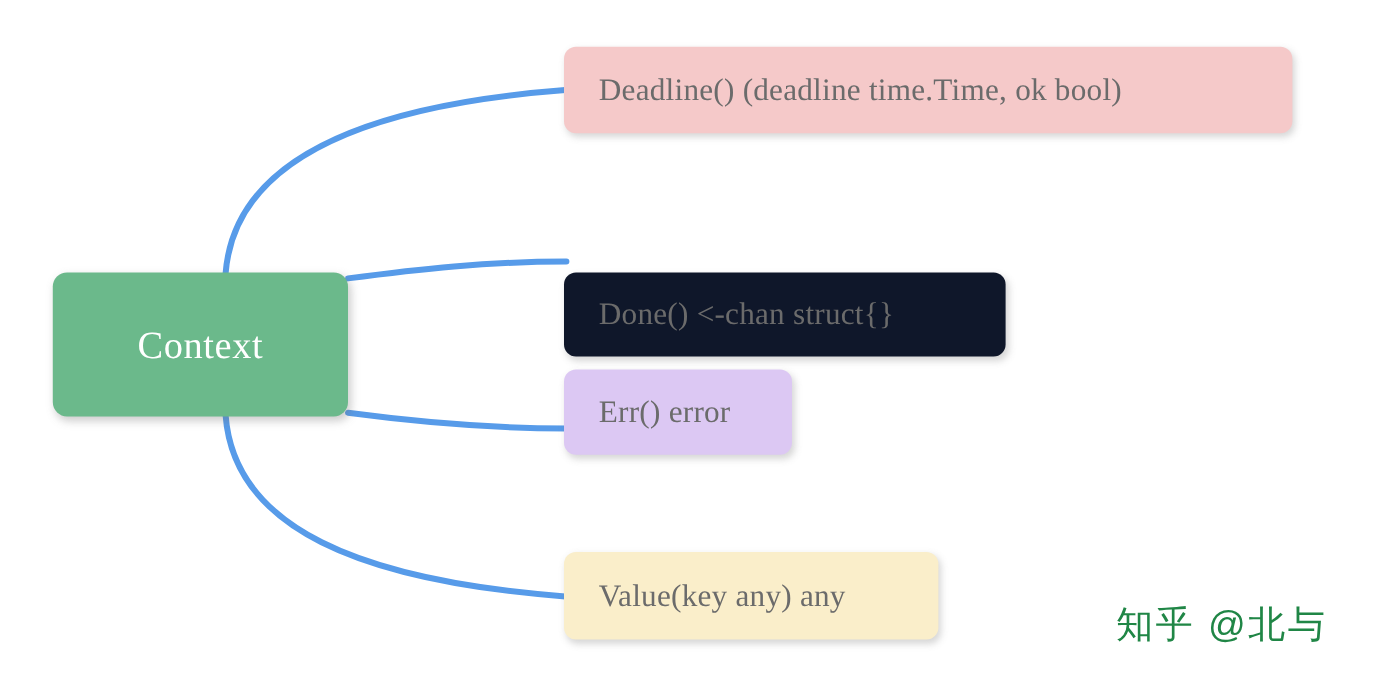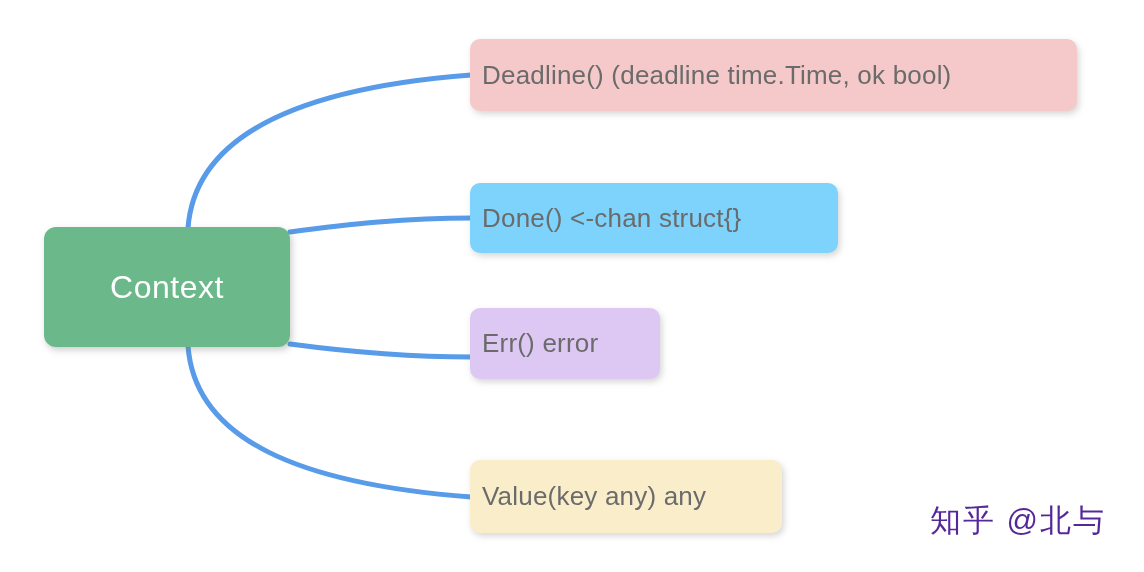--- a/index.html
+++ b/index.html
@@ -28,25 +28,26 @@
     stroke-width: 5;
     stroke-linecap: round;
   }
   .node {
     position: absolute;
     z-index: 2;
     display: flex;
     align-items: center;
     box-sizing: border-box;
     border-radius: 10px;
-    padding: 0 12px;
+    padding: 0 29px;
     font-size: 26px;
     letter-spacing: 0.2px;
     box-shadow: 2px 3px 6px rgba(120, 120, 120, 0.30);
     white-space: nowrap;
+    font-family: Liberation Serif, serif;
   }
   .node-root {
     left: 44px;
     top: 227px;
     width: 246px;
     height: 120px;
     justify-content: center;
     border-radius: 12px;
     font-size: 32px;
     letter-spacing: 0.5px;
@@ -75,21 +76,21 @@
     <path d="M 188 228 C 195 135, 300 88, 471 75" stroke="#579be9"></path>
     <path d="M 290 232 C 350 224, 405 218, 472 218" stroke="#579be9"></path>
     <path d="M 290 344 C 350 352, 405 357, 472 357" stroke="#579be9"></path>
     <path d="M 188 346 C 195 440, 300 484, 471 497" stroke="#579be9"></path>
   </svg>
 
   <div class="node node-root" style="background: rgb(107, 185, 139); color: rgb(255, 255, 255);">Context</div>
 
   <div class="node node-deadline" style="background: rgb(245, 201, 201); color: rgb(107, 107, 107);">Deadline() (deadline time.Time, ok bool)</div>
 
-  <div class="node node-done" style="background: #7dd3fc; color: rgb(107, 107, 107);">Done() &lt;-chan struct{}</div>
+  <div class="node node-done" style="background: #0f172a; color: rgb(107, 107, 107); margin-top: 44px;">Done() &lt;-chan struct{}</div>
 
   <div class="node node-err" style="background: rgb(220, 200, 243); color: rgb(107, 107, 107);">Err() error</div>
 
   <div class="node node-value" style="background: rgb(250, 238, 202); color: rgb(107, 107, 107);">Value(key any) any</div>
 
-  <div class="watermark" style="color: #4c1d95;">知乎 @北与</div>
+  <div class="watermark" style="color: #15803d;">知乎 @北与</div>
 
 </div>
 
 </body></html>

